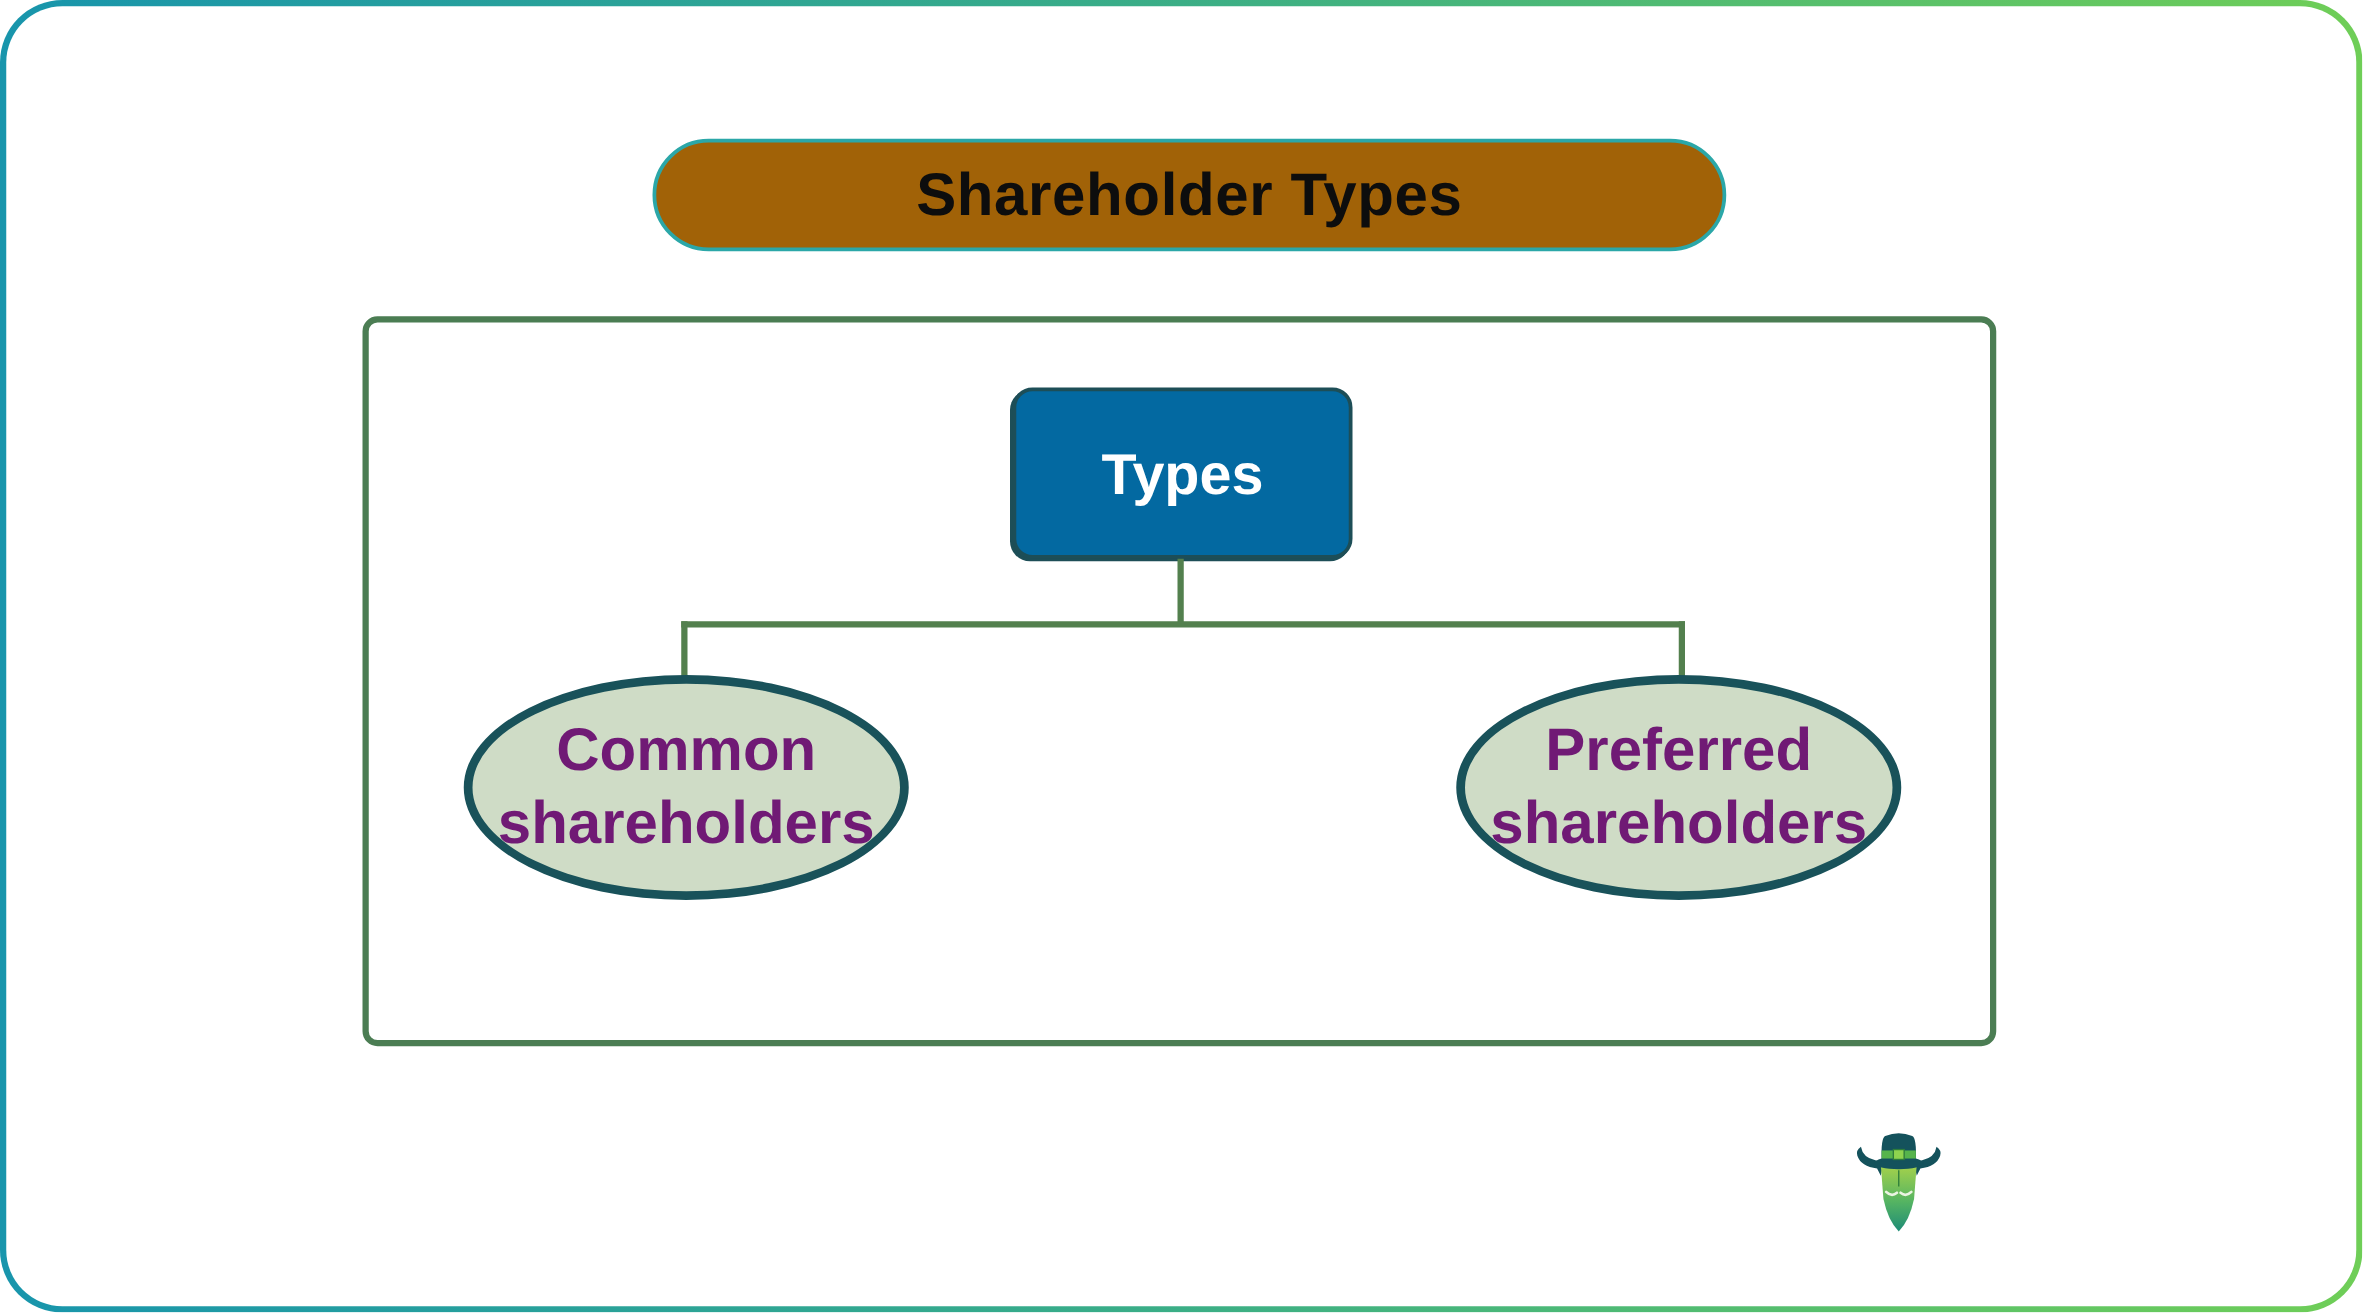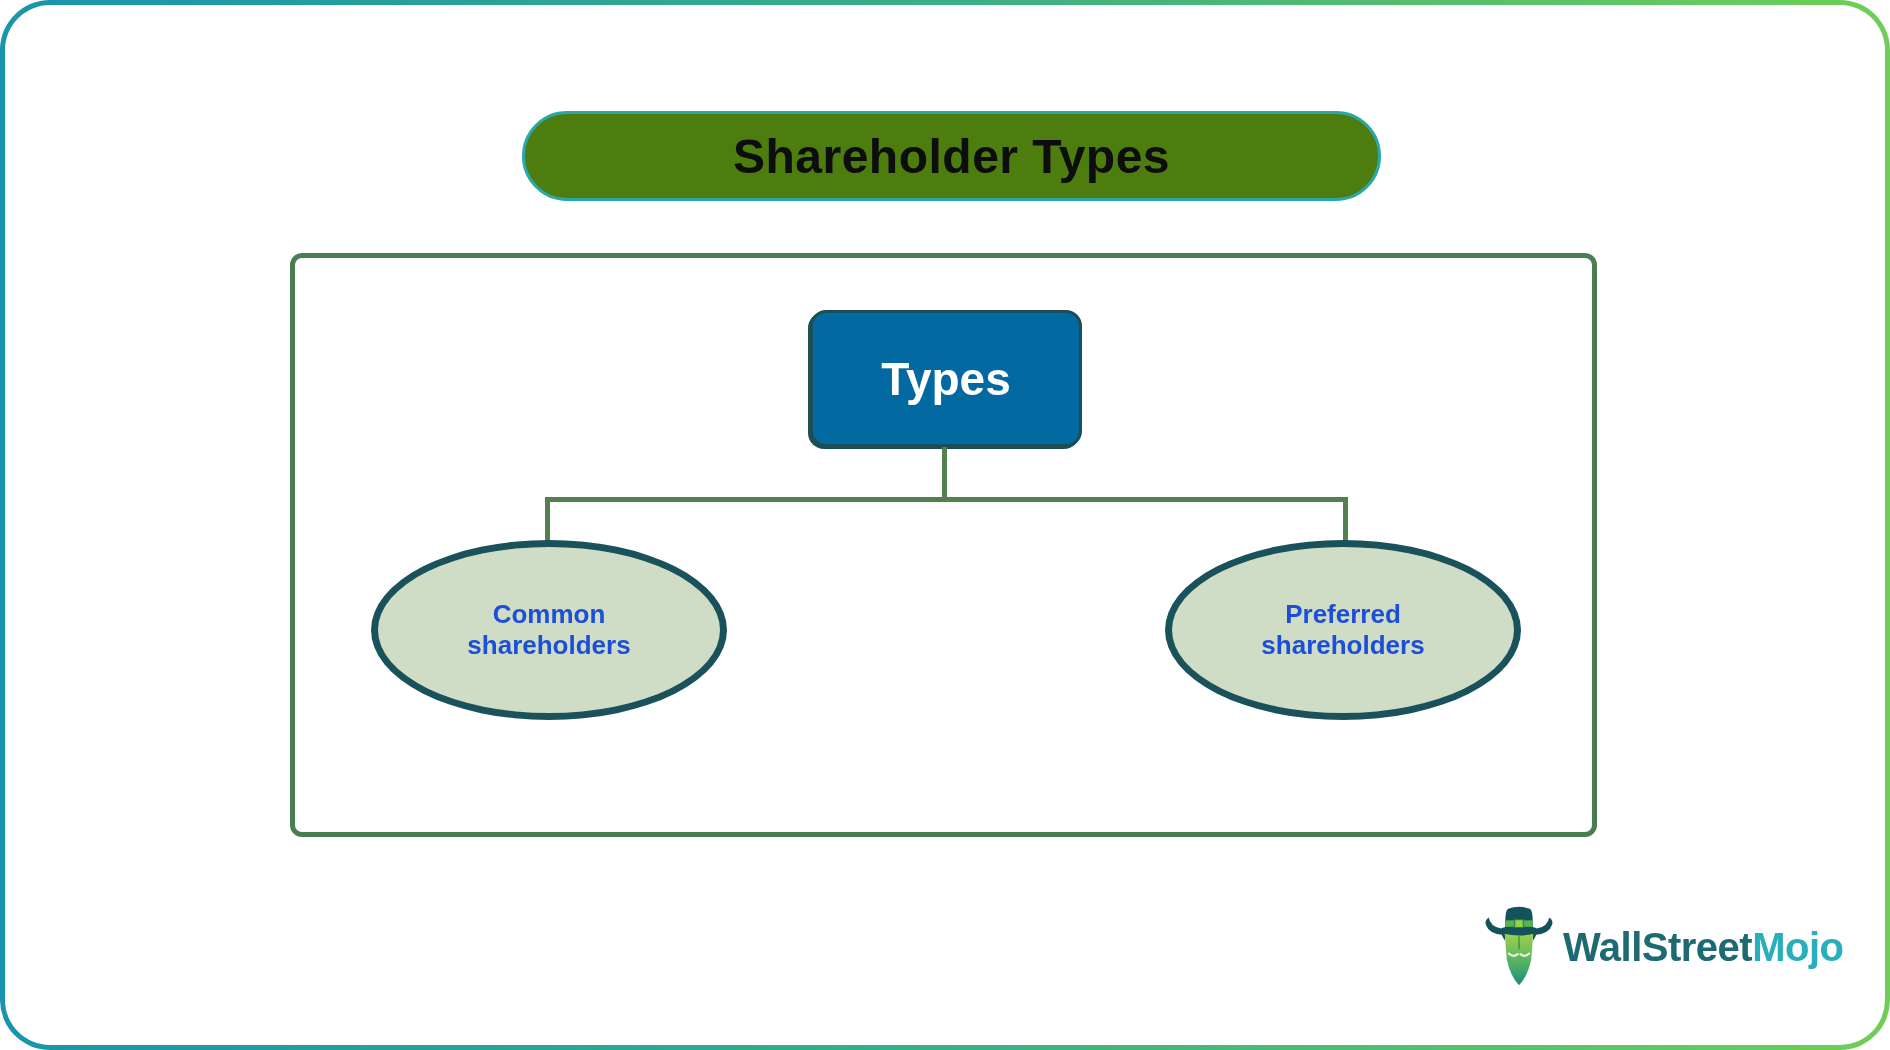--- a/index.html
+++ b/index.html
@@ -36,21 +36,21 @@
     left: 522px;
     top: 111px;
     width: 859px;
     height: 90px;
     border: 3px solid #2BA7A8;
     border-radius: 48px;
     box-sizing: border-box;
     display: flex;
     align-items: center;
     justify-content: center;
-    background: #4d7c0f;
+    background: #a16207;
   }
   .title-pill span {
     color: #0D0D0D;
     font-size: 48px;
     font-weight: bold;
     letter-spacing: 0.5px;
   }
   
   .diagram-box {
     position: absolute;
@@ -105,22 +105,22 @@
     box-sizing: border-box;
     display: flex;
     flex-direction: column;
     align-items: center;
     justify-content: center;
     line-height: 1.2;
   }
   .leaf-left  { left: 371px; }
   .leaf-right { left: 1165px; }
   .leaf span {
-    color: #1d4ed8;
-    font-size: 26px;
+    color: #701a75;
+    font-size: 48px;
     font-weight: bold;
   }
   
   .logo {
     position: absolute;
     left: 1483px;
     top: 904px;
     display: flex;
     align-items: center;
     gap: 8px;
@@ -193,18 +193,15 @@
       <path d="M36 68 Q42 74 48 69" stroke="#EAF4E2" stroke-width="3" fill="none" stroke-linecap="round"></path>
       <path d="M52 69 Q58 74 64 68" stroke="#EAF4E2" stroke-width="3" fill="none" stroke-linecap="round"></path>
 
       <ellipse cx="50" cy="36" rx="27" ry="7" fill="#14525C"></ellipse>
 
       <path d="M31 34 Q30 8 35 6 Q50 0 65 6 Q70 8 69 34 Z" fill="#14525C"></path>
 
       <rect x="31" y="22" width="38" height="9" fill="#56B44C"></rect>
       <rect x="44" y="21" width="12" height="11" fill="#8ED44E" stroke="#2E7D3A" stroke-width="1.5"></rect>
     </svg>
-    <div class="logo-text">
-      <span class="primary">WallStreet</span><span class="accent">Mojo</span>
-    </div>
   </div>
 
 </div>
 
 </body></html>

